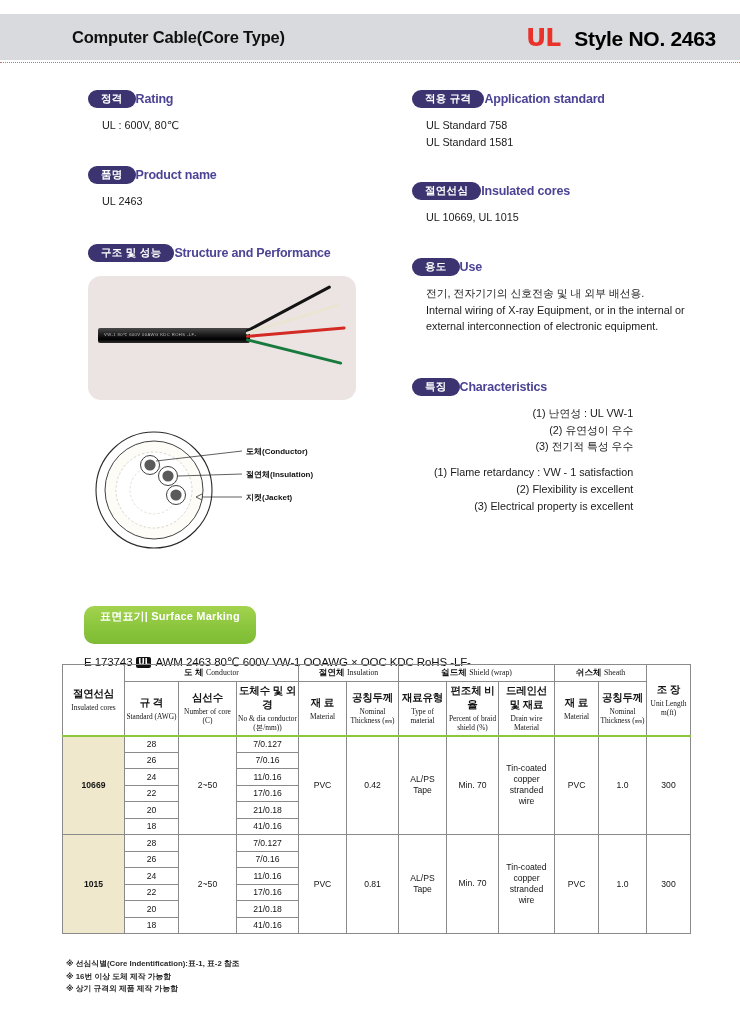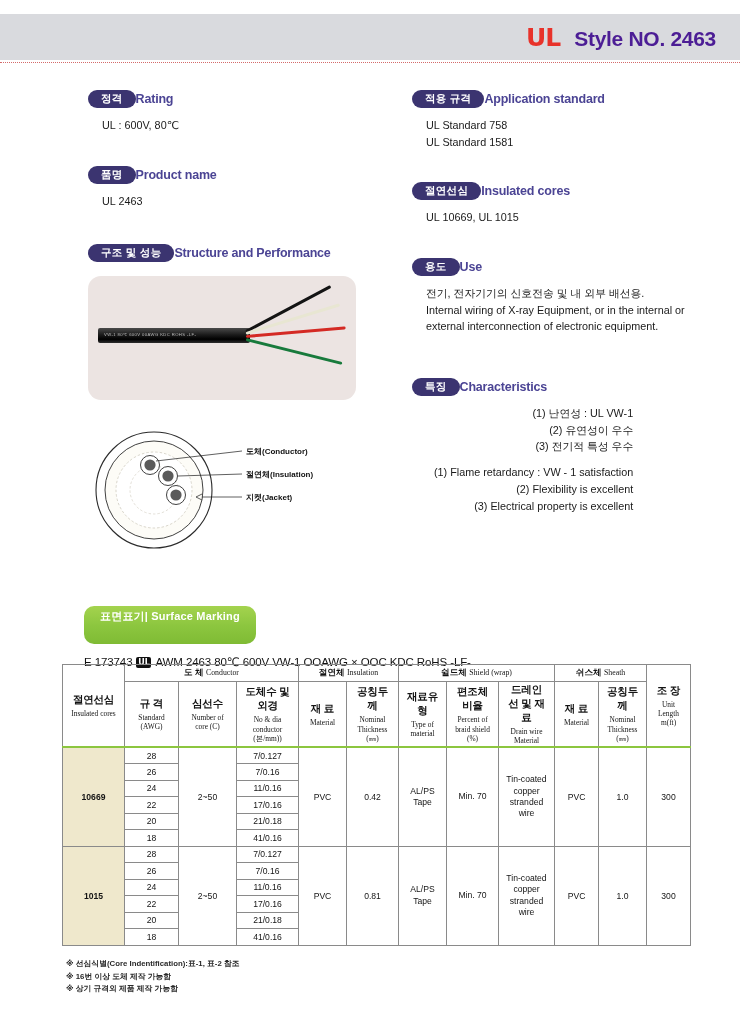--- a/index.html
+++ b/index.html
@@ -26,21 +26,21 @@
   }
   .header-right {
     position: absolute; right: 24px; top: 50%;
     transform: translateY(-50%);
     display: flex; align-items: baseline; gap: 14px;
   }
   .ul-mark {
     font-size: 25px; font-weight: bold; color: #e8322a;
     font-family: "DejaVu Sans", sans-serif; letter-spacing: -1px;
   }
-  .style-no { font-size: 21px; font-weight: bold; color: #4c1d95; letter-spacing: -0.3px; }
+  .style-no { font-size: 21px; font-weight: bold; color: #000000; letter-spacing: -0.3px; }
   .header-rule {
     position: absolute; left: 0; top: 62px; width: 740px; height: 0;
     border-top: 1.5px dotted #d46a6a;
   }
 
   
   .sec { position: absolute; }
   .badge-row { display: flex; align-items: center; }
   .badge {
     display: inline-block;
@@ -121,21 +121,21 @@
 
   
   .tbl-wrap { position: absolute; left: 62px; top: 664px; width: 618px; }
   table.spec { border-collapse: collapse; width: 618px; table-layout: fixed; }
   table.spec th, table.spec td {
     border: 1px solid #8a8a8a;
     text-align: center;
     vertical-align: middle;
     font-size: 8.6px;
     color: #141414;
-    padding: 1px 7px;
+    padding: 1px 1px;
   }
   th.grp { font-size: 10.5px; font-weight: bold; height: 17px; }
   th.grp .en { font-size: 7.8px; font-weight: normal; font-family: "Liberation Serif", serif; }
   th.col { height: 54px; padding: 2px 1px; }
   th.col .ko { display: block; font-size: 10.5px; font-weight: bold; letter-spacing: -0.2px; }
   th.col .en { display: block; font-size: 7.4px; font-weight: normal;
                font-family: "Liberation Serif", serif; line-height: 1.22; margin-top: 2px; }
   td.core {
     background: #efe8cc; font-size: 11px; font-weight: bold;
     border-top: 2.5px solid #8cc63f;
@@ -150,20 +150,21 @@
     position: absolute; left: 66px; top: 958px;
     font-size: 7.8px; line-height: 1.62; color: #2a2a2a; font-weight: bold;
   }
 </style>
 </head>
 <body>
 
 <div class="page">
 
   <div class="header">
+    <div class="header-title">Computer Cable(Core Type)</div>
     <div class="header-right">
       <span class="ul-mark">UL</span>
       <span class="style-no">Style NO. 2463</span>
     </div>
   </div>
   <div class="header-rule"></div>
 
   <div class="sec" style="left:88px; top:90px;">
     <div class="badge-row">
       <span class="badge">정격</span>

